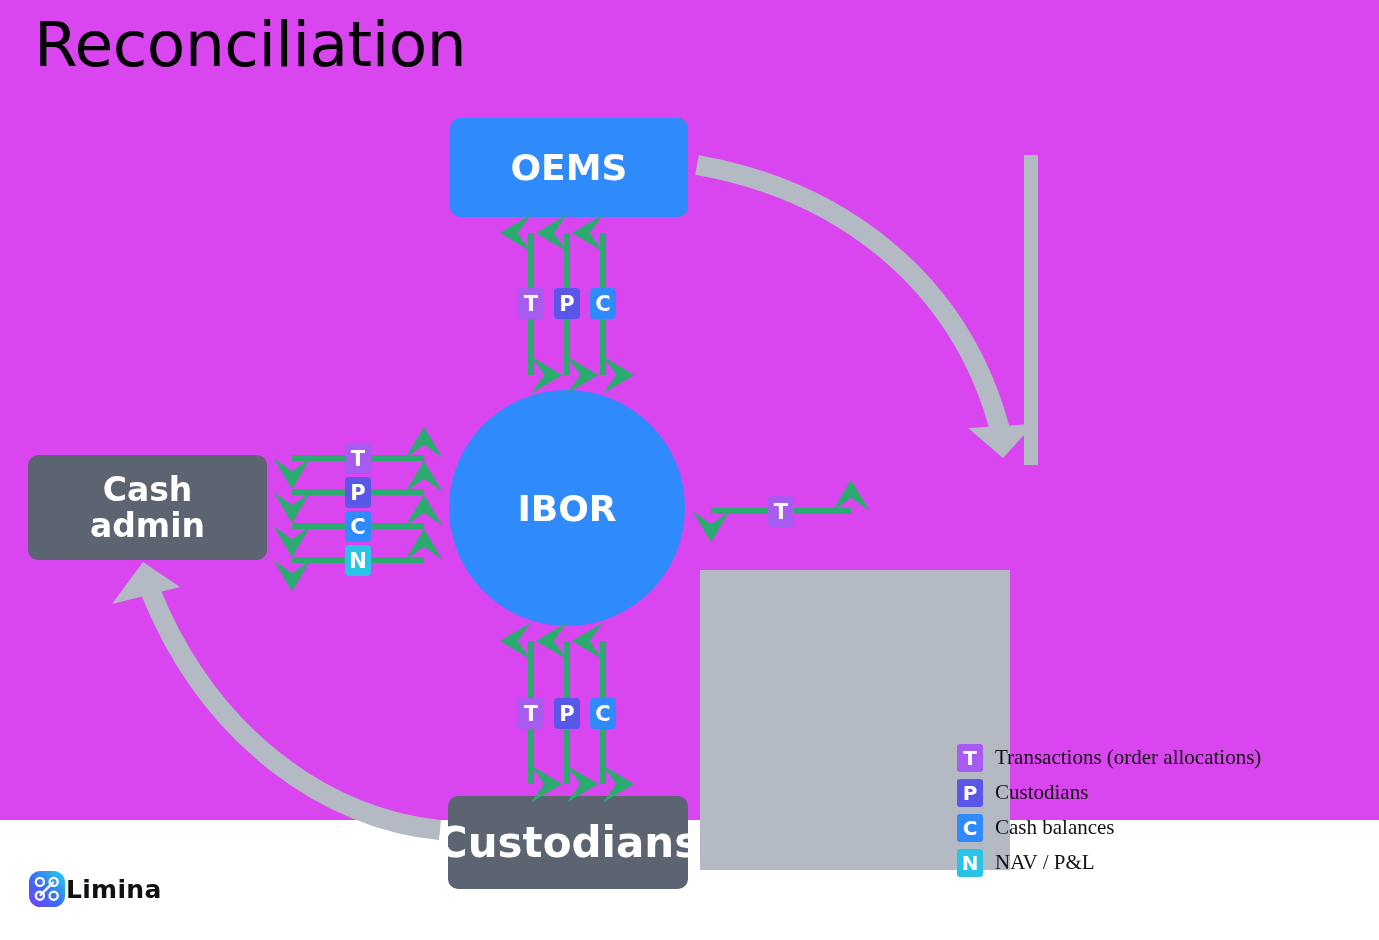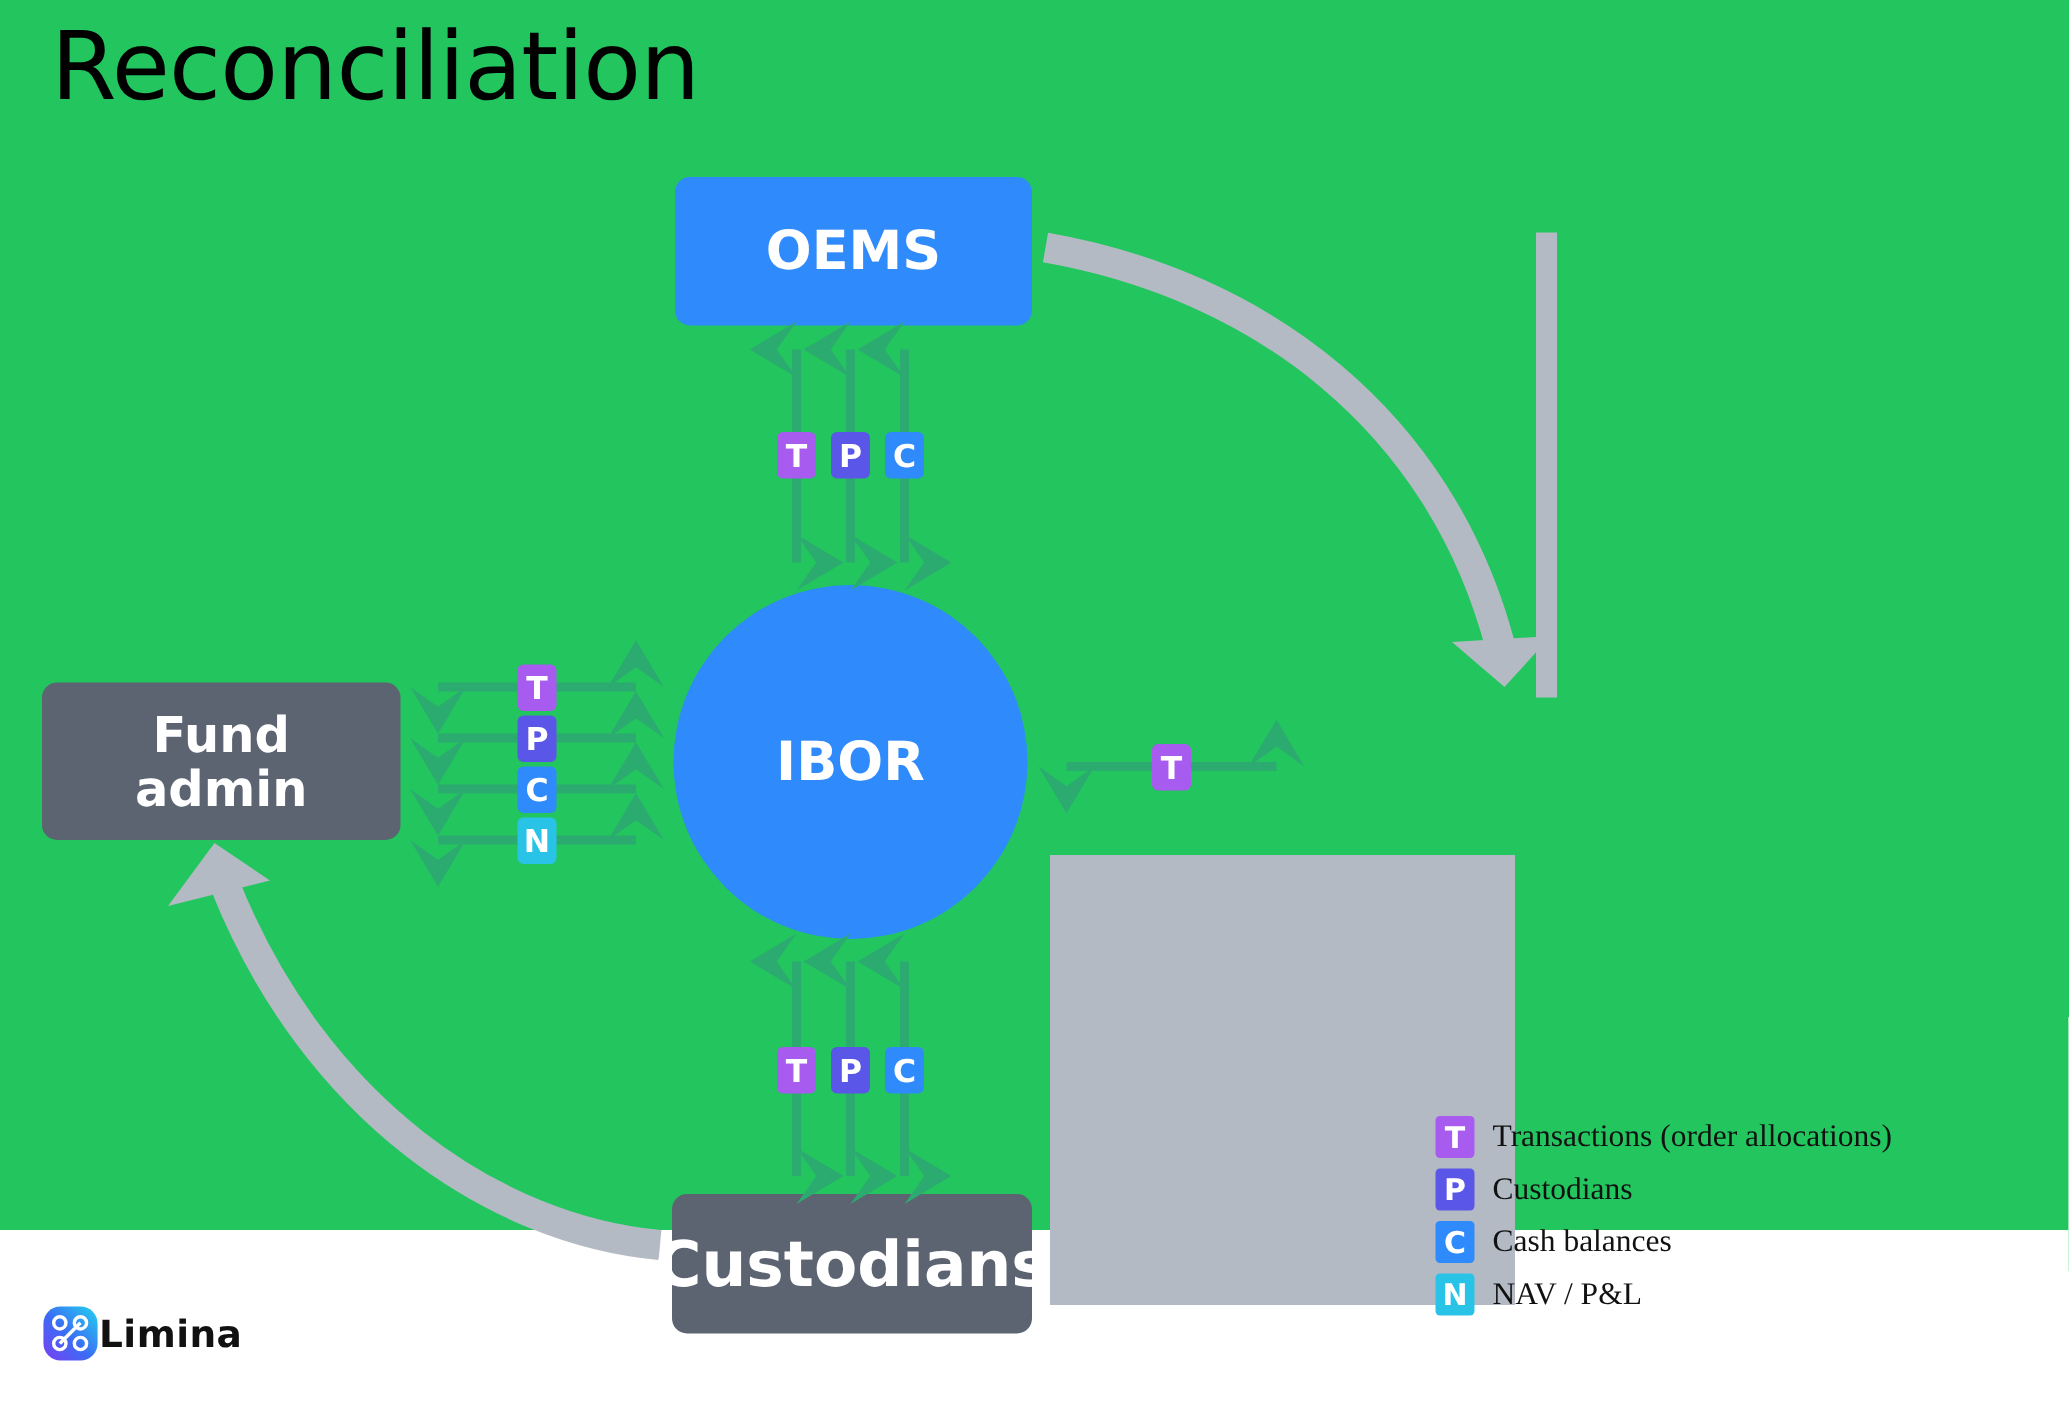--- a/index.html
+++ b/index.html
@@ -1,18 +1,18 @@
 <!DOCTYPE html>
 <html><head>
 <meta charset="utf-8">
 <style>
   html,body{margin:0;padding:0;background:#ffffff;}
   body{width:1379px;height:940px;overflow:hidden;
        font-family:"Liberation Sans","DejaVu Sans",sans-serif;}
-  #stage{position:relative;width:1379px;height:820px;background:#22c55e;}
+  #stage{position:relative;width:1379px;height:820px;background:#d946ef;}
 
   
   #title{
     position:absolute;left:34px;top:12px;
     font-size:63px;font-weight:400;letter-spacing:-0.5px;
     color:#000;line-height:1.05;
     font-family:"DejaVu Sans","Liberation Sans",sans-serif;
   }
 
   
@@ -99,21 +99,21 @@
   <div class="node blue circle" id="node-ibor">
     <span>IBOR</span>
   </div>
 
   <div class="node blue" id="node-oems">
     <span>OEMS</span>
   </div>
 
   <div class="node dark" id="node-fundadmin">
     <span>
-      <span>Fund</span><br>
+      <span>Cash</span><br>
       <span>admin</span>
     </span>
   </div>
 
 
   <div class="node dark" id="node-custodians">
     <span>Custodians</span>
   </div>
 
   <svg class="layer" id="green-layer" viewBox="0 0 1379 940" xmlns="http://www.w3.org/2000/svg">

